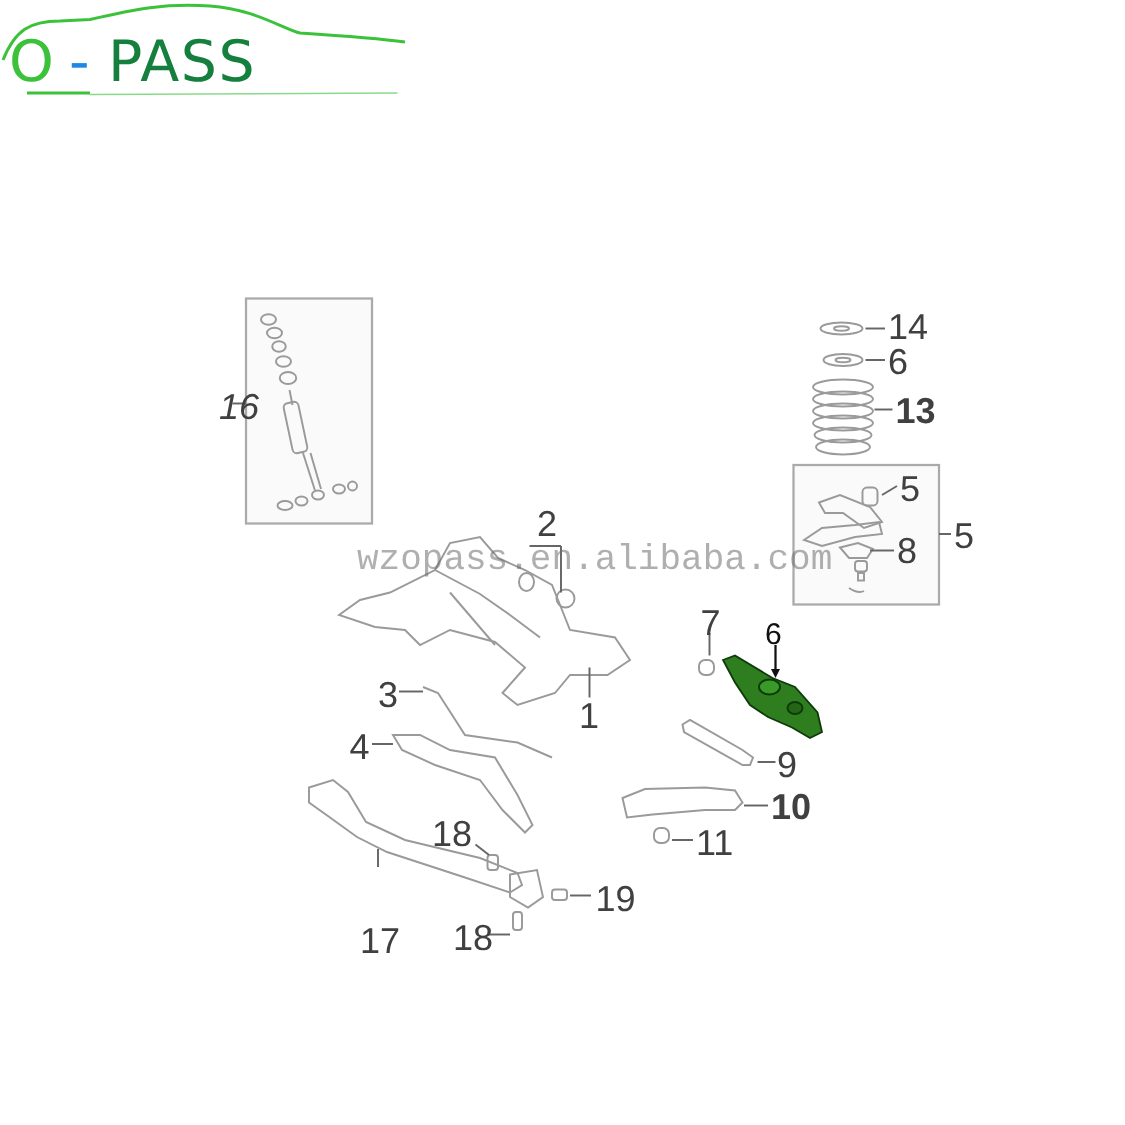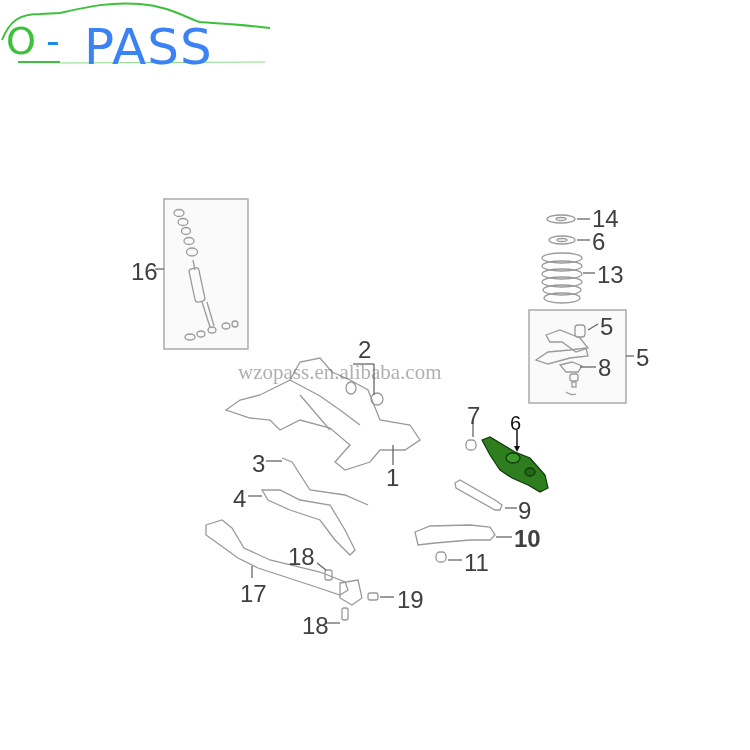--- a/index.html
+++ b/index.html
@@ -1,25 +1,25 @@
 <!DOCTYPE html>
 <html><head>
 <meta charset="utf-8">
 <style>
   html, body { margin:0; padding:0; background:#ffffff; }
   body { width:750px; height:750px; position:relative; overflow:hidden; font-family:"Liberation Sans", sans-serif; }
   .logo { position:absolute; left:0; top:0; width:300px; height:80px; }
   .logo-o { position:absolute; left:6px; top:22px; font-size:38px; font-weight:400; color:#3cc23a; font-family:"DejaVu Sans", sans-serif; line-height:1; }
   .logo-dash { position:absolute; left:46px; top:22px; font-size:38px; color:#1e88e5; font-family:"DejaVu Sans", sans-serif; line-height:1; }
-  .logo-pass { position:absolute; left:84px; top:22px; font-size:50px; color:#3b82f6; font-family:"DejaVu Sans", sans-serif; line-height:1; letter-spacing:1px; }
+  .logo-pass { position:absolute; left:72px; top:22px; font-size:38px; color:#15803d; font-family:"DejaVu Sans", sans-serif; line-height:1; letter-spacing:1px; }
   svg.car { position:absolute; left:0; top:0; }
   svg.diagram { position:absolute; left:0; top:0; }
   .lbl { position:absolute; font-size:24px; color:#404040; font-family:"Liberation Sans", sans-serif; line-height:1; }
   .lbl-hl { position:absolute; font-size:20px; color:#111; font-family:"Liberation Sans", sans-serif; line-height:1; }
-  .watermark { position:absolute; left:238px; top:362px; font-size:21px; color:rgba(110,110,110,0.55); font-family:Liberation Serif, serif; line-height:1; }
+  .watermark { position:absolute; left:238px; top:362px; font-size:24px; color:rgba(110,110,110,0.55); font-family:Liberation Mono, monospace; line-height:1; }
 </style>
 </head>
 <body>
 
 <div class="logo">
   <svg class="car" width="300" height="80">
     <path d="M2,40 C10,20 20,14 40,14 L60,13 C90,6 110,2 140,4 C170,6 190,20 200,22 C230,24 255,26 270,28" fill="none" stroke="#3cc23a" stroke-width="2"></path>
     <path d="M18,62 L60,62" stroke="#3cc23a" stroke-width="2"></path>
     <path d="M60,63 L265,62" stroke="#3cc23a" stroke-width="1" opacity="0.6"></path>
   </svg>
@@ -135,20 +135,20 @@
 <span class="lbl" style="left:252px;top:452px;">3</span>
 <span class="lbl" style="left:233px;top:487px;">4</span>
 <span class="lbl" style="left:636px;top:346px;">5</span>
 <span class="lbl-hl" style="left:510px;top:413px;">6</span>
 <span class="lbl" style="left:467px;top:404px;">7</span>
 <span class="lbl" style="left:598px;top:356px;">8</span>
 <span class="lbl" style="left:518px;top:499px;">9</span>
 <span class="lbl" style="left:514px;top:527px;font-weight:bold;">10</span>
 <span class="lbl" style="left:464px;top:551px;">11</span>
 <span class="lbl" style="left:600px;top:315px;">5</span>
-<span class="lbl" style="left:597px;top:263px;">13</span>
+<span class="lbl" style="left:597px;top:263px;font-weight:bold;">13</span>
 <span class="lbl" style="left:592px;top:207px;">14</span>
 <span class="lbl" style="left:592px;top:230px;">6</span>
-<span class="lbl" style="left:131px;top:260px;">16</span>
-<span class="lbl" style="left:240px;top:582px;">17</span>
+<span class="lbl" style="left:146px;top:260px;font-style:italic;">16</span>
+<span class="lbl" style="left:240px;top:616px;">17</span>
 <span class="lbl" style="left:288px;top:545px;">18</span>
 <span class="lbl" style="left:302px;top:614px;">18</span>
 <span class="lbl" style="left:397px;top:588px;">19</span>
 
 </body></html>

